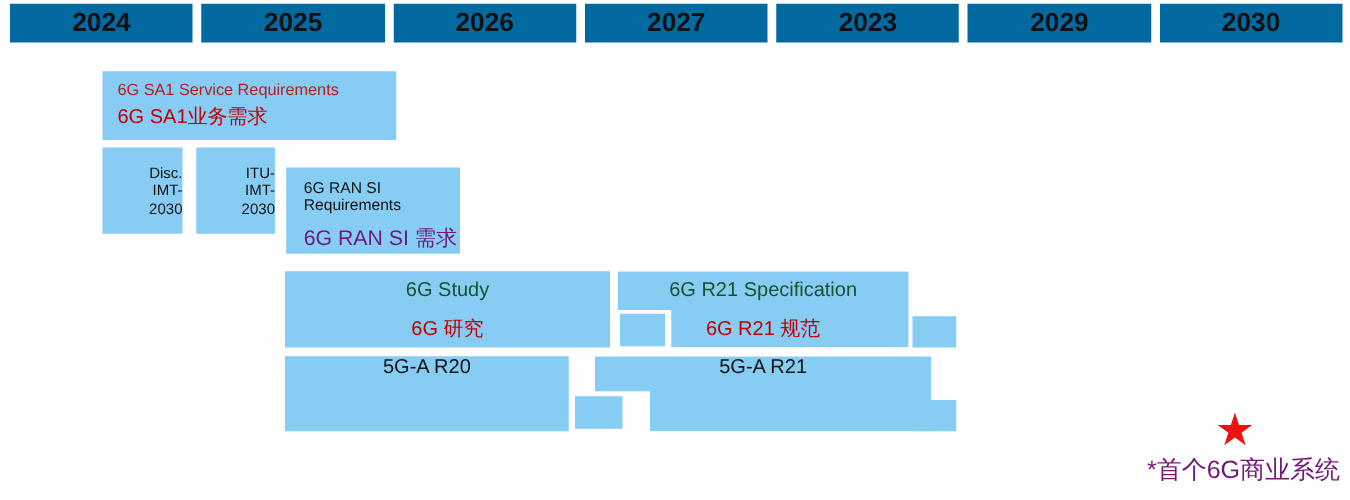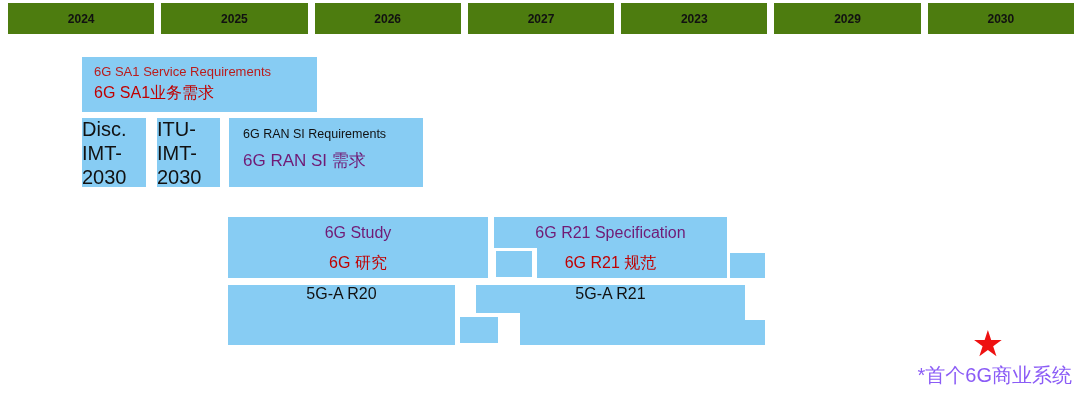--- a/index.html
+++ b/index.html
@@ -1,42 +1,42 @@
 <!DOCTYPE html>
 <html><head>
 <meta charset="utf-8">
 <style>
   html,body{margin:0;padding:0;background:#ffffff;}
   body{font-family:"Liberation Sans", sans-serif;}
   #stage{position:relative;width:1080px;height:400px;background:#ffffff;overflow:hidden;}
 
   
   .year-band{position:absolute;left:8px;top:3px;width:1066px;height:31px;display:flex;gap:7px;}
-  .year-cell{flex:1;background:#4d7c0f;display:flex;align-items:center;justify-content:center;
-             font-size:12px;font-weight:bold;color:#111;}
+  .year-cell{flex:1;background:#0369a1;display:flex;align-items:center;justify-content:center;
+             font-size:21px;font-weight:bold;color:#111;}
 
   
   .bar{position:absolute;background:#87CCF3;color:#111;box-sizing:border-box;}
 
   .sa1{left:82px;top:57px;width:235px;height:55px;padding:7px 0 0 12px;}
   .sa1 .en{font-size:13px;color:#b91c1c;}
   .sa1 .cn{font-size:16px;color:#C00000;margin-top:4px;}
 
   .disc{left:82px;top:118px;width:64px;height:69px;}
   .itu{left:157px;top:118px;width:63px;height:69px;}
-  .tri{display:flex;flex-direction:column;align-items:flex-start;justify-content:center;
-       font-size:20px;line-height:1.2;text-align:center;}
+  .tri{display:flex;flex-direction:column;align-items:flex-end;justify-content:center;
+       font-size:12px;line-height:1.2;text-align:center;}
 
-  .ran{left:229px;top:118px;width:194px;height:69px;padding:9px 0 0 14px;}
+  .ran{left:229px;top:134px;width:139px;height:69px;padding:9px 0 0 14px;}
   .ran .en{font-size:12.5px;color:#111;}
   .ran .cn{font-size:17px;color:#701a75;margin-top:8px;}
 
   
   .two{display:flex;flex-direction:column;}
-  .two .t{height:31px;display:flex;align-items:center;justify-content:center;font-size:16px;color:#701a75;}
+  .two .t{height:31px;display:flex;align-items:center;justify-content:center;font-size:16px;color:#14532d;}
   .two .b{height:30px;display:flex;align-items:center;justify-content:center;font-size:16px;color:#C00000;text-align:right;}
 
   .study{left:228px;top:217px;width:260px;height:61px;}
   .spec{left:494px;top:217px;width:233px;height:61px;
         clip-path:polygon(0 0,100% 0,100% 100%,43px 100%,43px 31px,0 31px);}
 
   .one{display:flex;align-items:flex-start;justify-content:center;font-size:16px;color:#111;}
   .r20{left:228px;top:285px;width:227px;height:60px;}
   .r21{left:476px;top:285px;width:269px;height:60px;
        clip-path:polygon(0 0,100% 0,100% 100%,44px 100%,44px 28px,0 28px);}
@@ -46,21 +46,21 @@
   .sq-spec-notch{left:496px;top:251px;width:36px;height:26px;}
   .sq-spec-end{left:730px;top:253px;width:35px;height:25px;}
   .sq-r21-notch{left:460px;top:317px;width:38px;height:26px;}
   .sq-r21-end{left:730px;top:320px;width:35px;height:25px;}
 
   
   .star{position:absolute;left:958px;top:324px;width:60px;height:40px;
         display:flex;align-items:center;justify-content:center;
         font-size:36px;color:#EE1111;line-height:1;}
   .caption{position:absolute;left:880px;top:362px;width:192px;text-align:right;
-           font-size:20px;color:#8b5cf6;}
+           font-size:20px;color:#701a75;}
 </style>
 </head>
 <body>
 
 <div id="stage">
 
   <div class="year-band">
     <div class="year-cell">2024</div>
     <div class="year-cell">2025</div>
     <div class="year-cell">2026</div>

